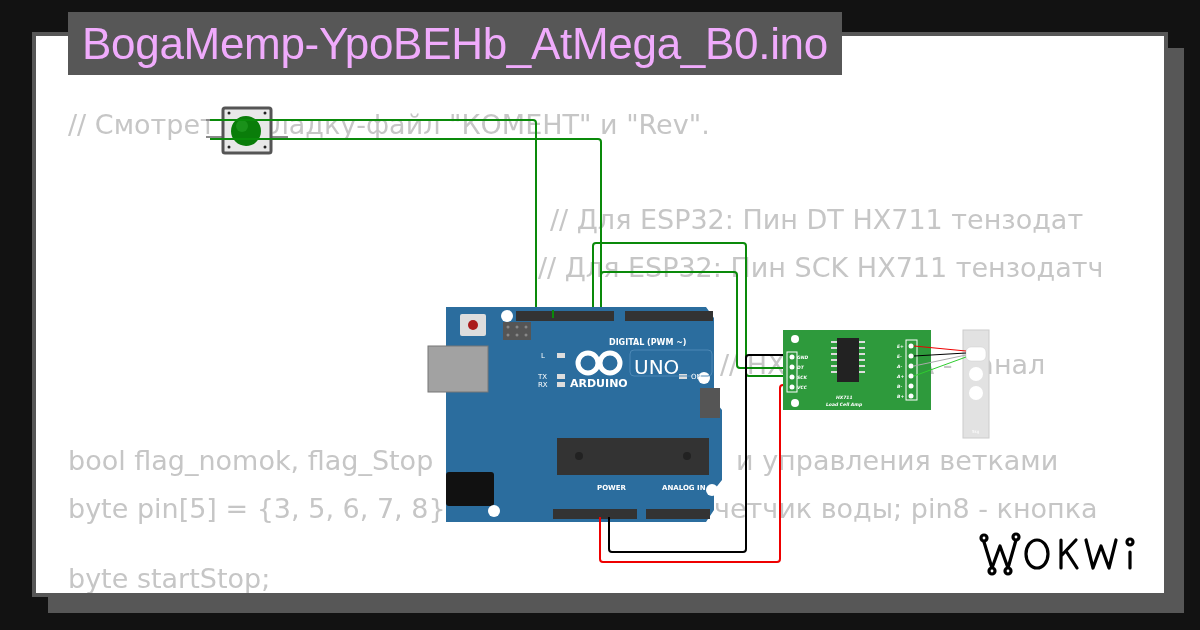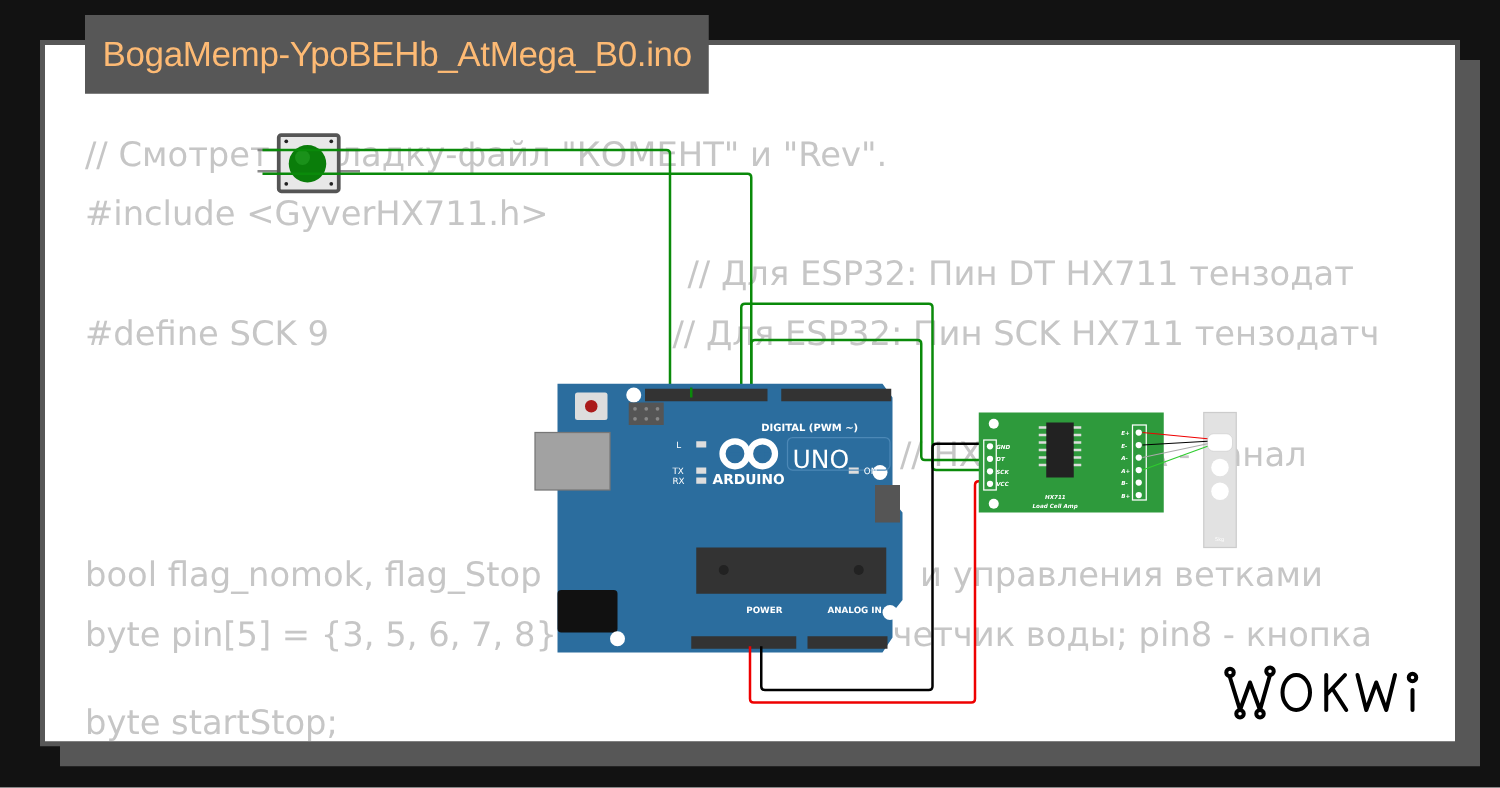--- a/index.html
+++ b/index.html
@@ -1,39 +1,37 @@
 <!DOCTYPE html>
 <html><head>
 <meta charset="utf-8">
 <style>
   html, body { margin:0; padding:0; }
   body { width:1200px; height:630px; background:#121212; position:relative; overflow:hidden;
          font-family:"DejaVu Sans", sans-serif; }
   .shadow { position:absolute; left:48px; top:48px; width:1136px; height:565px; background:#575757; }
   .card { position:absolute; left:32px; top:32px; width:1136px; height:565px; background:#575757; }
   .card-inner { position:absolute; left:4px; top:4px; right:4px; bottom:4px; background:#ffffff; overflow:hidden; }
-  .title { position:absolute; left:68px; top:12px; height:63px; background:#575757; color:#fdba74;
-           font-family:"Liberation Sans", sans-serif; font-size:28px; line-height:63px; padding:0 14px;
+  .title { position:absolute; left:68px; top:12px; height:63px; background:#575757; color:#f0abfc;
+           font-family:"Liberation Sans", sans-serif; font-size:44px; line-height:63px; padding:0 14px;
            letter-spacing:-0.3px; }
   svg.circuit { position:absolute; left:0; top:0; }
   .wokwi { position:absolute; left:978px; top:530px; }
 </style>
 </head>
 <body>
 
 <div class="shadow"></div>
 <div class="card">
   <div class="card-inner"></div>
 </div>
 
 <div id="code-layer" style="position:absolute;left:0;top:0;width:1168px;height:593px;overflow:hidden;clip-path:inset(36px 36px 0 36px);font-size:27px;color:#c6c6c6;">
   <div class="ln" style="position:absolute;left:68px;top:109px;white-space:pre;">// Смотрет закладку-файл "КОМЕНТ" и "Rev".</div>
-  <div class="ln" style="position:absolute;left:68px;top:156px;white-space:pre;">#include &lt;GyverHX711.h&gt;</div>
   <div class="ln" style="position:absolute;left:550px;top:204px;white-space:pre;">// Для ESP32: Пин DT HX711 тензодат</div>
-  <div class="ln" style="position:absolute;left:68px;top:252px;white-space:pre;">#define SCK 9</div>
   <div class="ln" style="position:absolute;left:538px;top:252px;white-space:pre;">// Для ESP32: Пин SCK HX711 тензодатч</div>
   <div class="ln" style="position:absolute;left:720px;top:349px;white-space:pre;">// HX711_128_A - канал</div>
   <div class="ln" style="position:absolute;left:68px;top:445px;white-space:pre;">bool flag_nomok, flag_Stop</div>
   <div class="ln" style="position:absolute;left:736px;top:445px;white-space:pre;">и управления ветками</div>
   <div class="ln" style="position:absolute;left:68px;top:493px;white-space:pre;">byte pin[5] = {3, 5, 6, 7, 8};</div>
   <div class="ln" style="position:absolute;left:714px;top:493px;white-space:pre;">четчик воды; pin8 - кнопка</div>
   <div class="ln" style="position:absolute;left:68px;top:563px;white-space:pre;">byte startStop;</div>
 </div>
 
 <svg class="circuit" width="1200" height="630" viewBox="0 0 1200 630">

